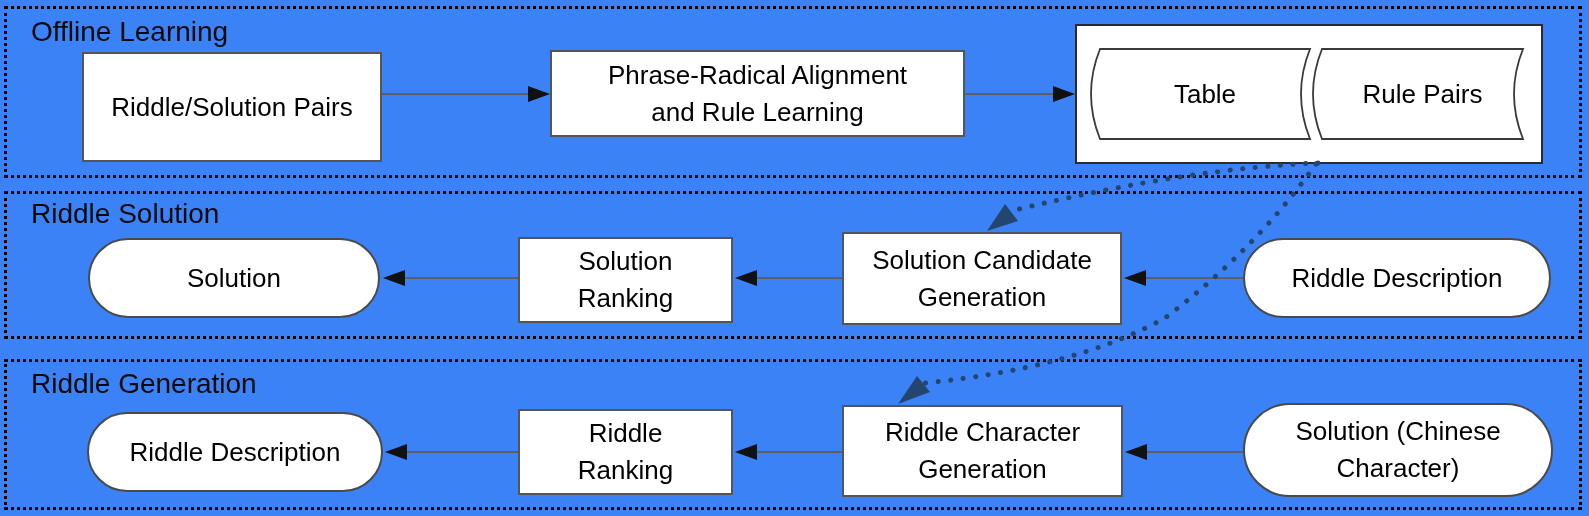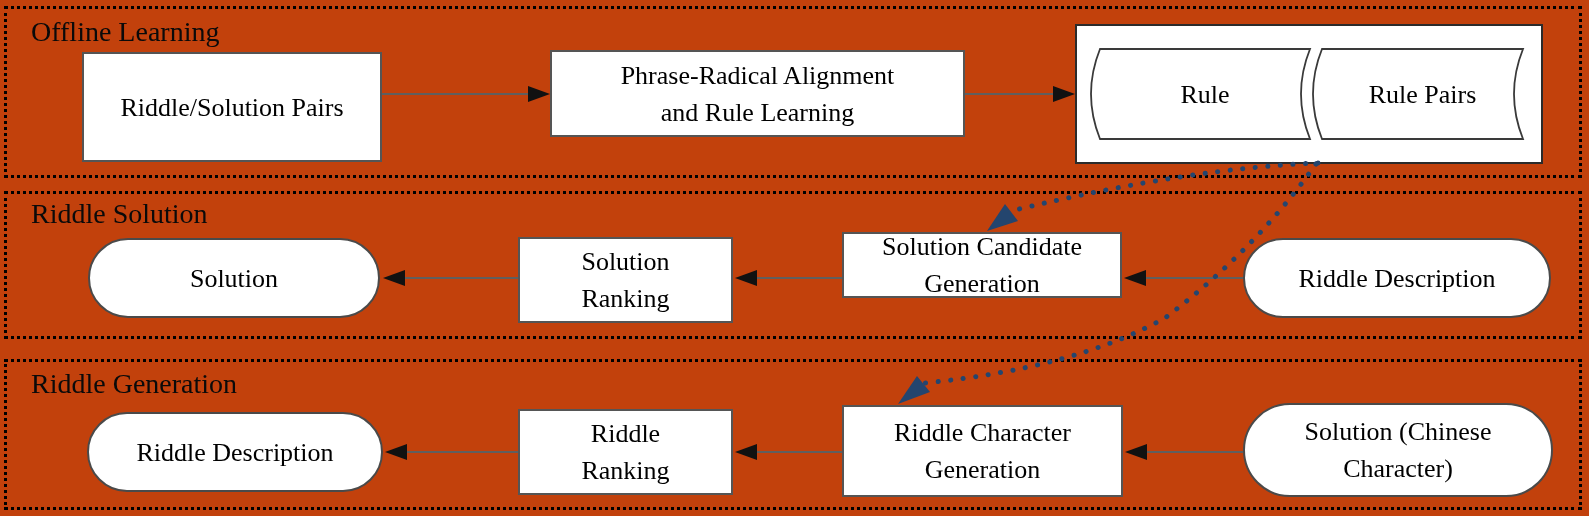--- a/index.html
+++ b/index.html
@@ -1,18 +1,18 @@
 <!DOCTYPE html>
 <html><head>
 <meta charset="utf-8">
 <style>
   html,body{margin:0;padding:0;background:#fff;}
   .canvas{
-    position:relative;width:1589px;height:516px;background:#c2410c;
-    font-family:Liberation Serif, serif;color:#000;overflow:hidden;
+    position:relative;width:1589px;height:516px;background:#3b82f6;
+    font-family:Liberation Sans, sans-serif;color:#000;overflow:hidden;
   }
   .section{position:absolute;border:3px dotted #000;box-sizing:border-box;background:transparent;}
   .section-label{position:absolute;font-size:28px;color:#0a0a0a;white-space:nowrap;}
   .node{position:absolute;box-sizing:border-box;background:#fff;display:flex;flex-direction:column;
         align-items:center;justify-content:center;text-align:center;font-size:26px;line-height:37px;z-index:1;}
   .rectnode{border:2px solid #555;}
   .pillnode{border:2px solid #4a4a4a;}
   .containerbox{position:absolute;box-sizing:border-box;border:2px solid #2b2b2b;background:#fff;z-index:1;}
   .storetext{position:absolute;display:flex;flex-direction:column;align-items:center;justify-content:center;
              text-align:center;font-size:26px;line-height:37px;z-index:4;}
@@ -42,36 +42,36 @@
   </div>
 
   <div class="node rectnode" style="left:550px;top:50px;width:415px;height:87px;">
     <div class="tline">Phrase-Radical Alignment</div>
     <div class="tline">and Rule Learning</div>
   </div>
 
   <div class="containerbox" style="left:1075px;top:24px;width:468px;height:140px;"></div>
 
   <div class="storetext" style="left:1105px;top:56px;width:200px;height:76px;">
-    <div class="tline">Rule</div>
+    <div class="tline">Table</div>
   </div>
   <div class="storetext" style="left:1330px;top:77px;width:185px;height:34px;">
     <div class="tline">Rule Pairs</div>
   </div>
 
   <div class="node pillnode" style="left:88px;top:238px;width:292px;height:80px;border-radius:40px;">
     <div class="tline">Solution</div>
   </div>
 
   <div class="node rectnode" style="left:518px;top:237px;width:215px;height:86px;">
     <div class="tline">Solution</div>
     <div class="tline">Ranking</div>
   </div>
 
-  <div class="node rectnode" style="left:842px;top:232px;width:280px;height:66px;">
+  <div class="node rectnode" style="left:842px;top:232px;width:280px;height:93px;">
     <div class="tline">Solution Candidate</div>
     <div class="tline">Generation</div>
   </div>
 
   <div class="node pillnode" style="left:1243px;top:238px;width:308px;height:80px;border-radius:40px;">
     <div class="tline">Riddle Description</div>
   </div>
 
   <div class="node pillnode" style="left:87px;top:412px;width:296px;height:80px;border-radius:40px;">
     <div class="tline">Riddle Description</div>

